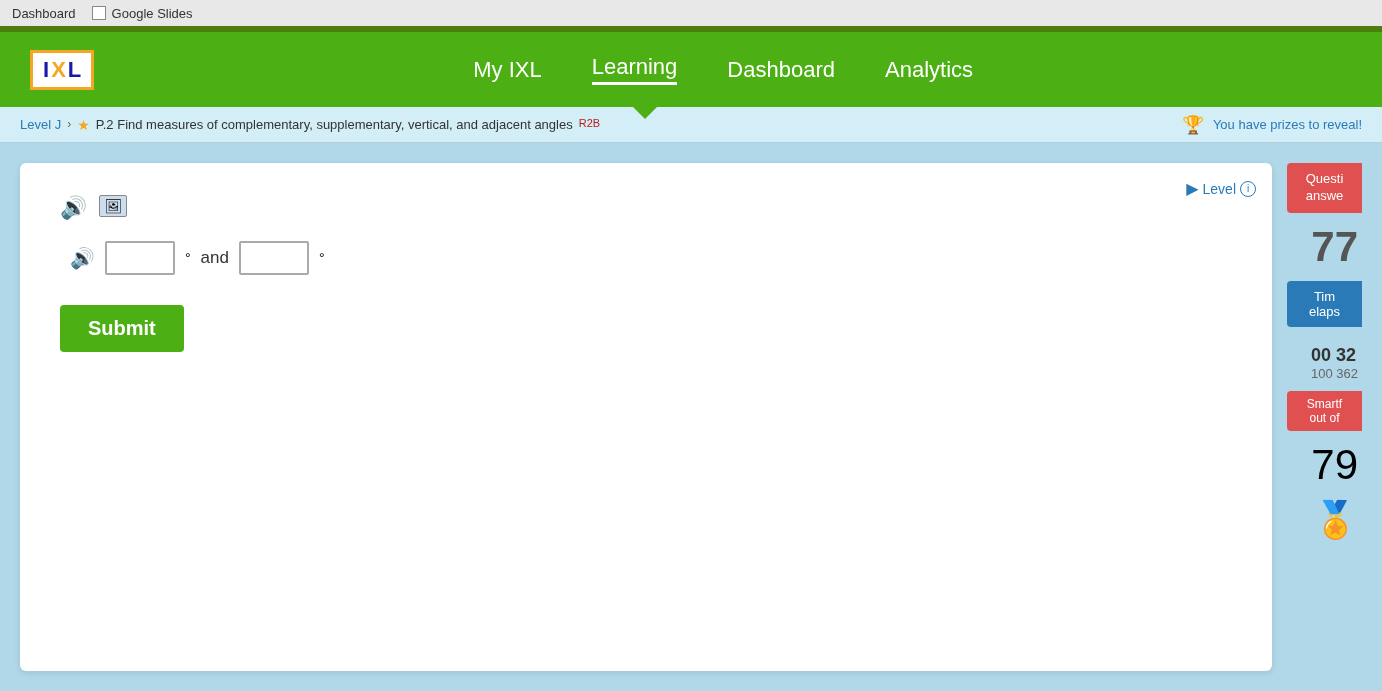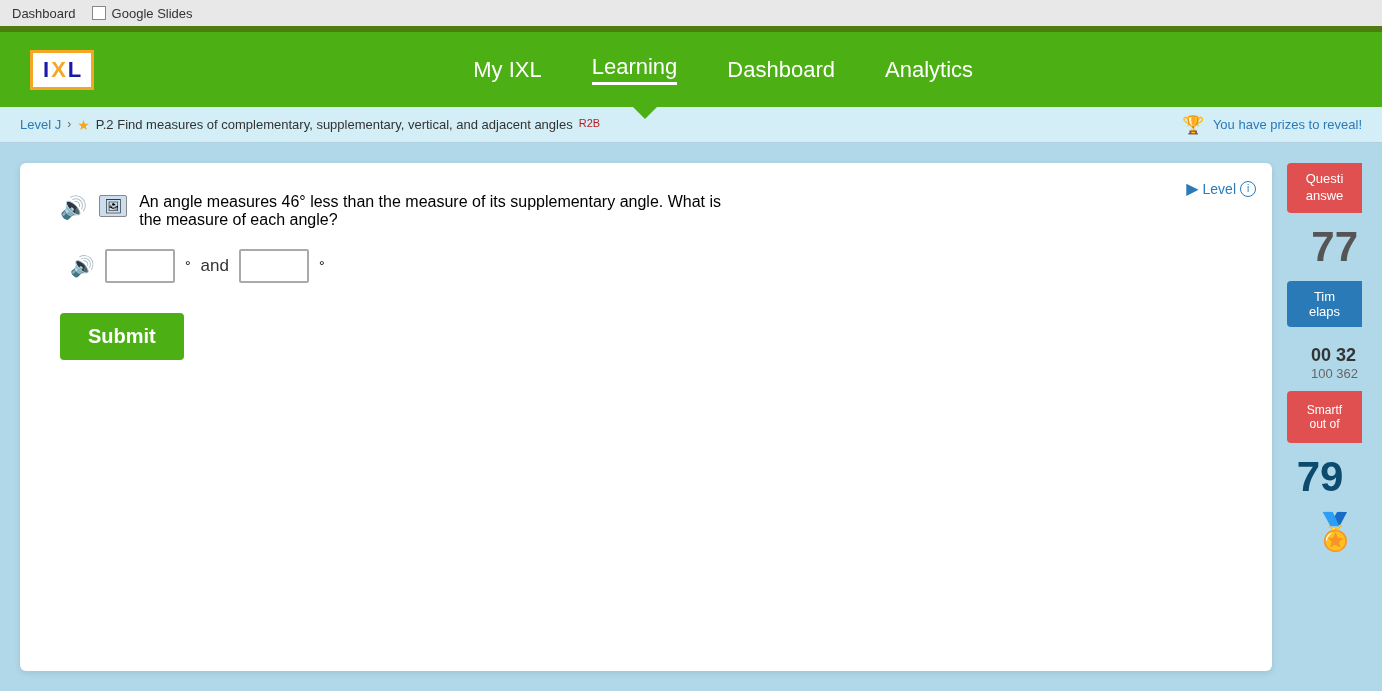--- a/index.html
+++ b/index.html
@@ -291,31 +291,31 @@
     }
     .timer-sub {
       font-size: 13px;
       color: #666;
     }
 
     .smartscore-box {
       background: #e05050;
       color: white;
       border-radius: 4px 0 0 4px;
-      padding: 12px 10px;
+      padding: 6px 10px;
       font-size: 12px;
       width: 75px;
       text-align: center;
     }
 
     .score-large-2 {
       font-size: 42px;
-      color: #0c4a6e;
-      font-weight: bold;
-      text-align: center;
+      color: #000000;
+      font-weight: normal;
+      text-align: right;
       width: 100%;
       padding-right: 4px;
     }
 
     .medal-icon {
       font-size: 36px;
       text-align: right;
       padding-right: 4px;
     }
   </style>
@@ -366,24 +366,20 @@
   <div class="question-panel">
     <div class="video-link">
       <span class="video-icon">▶</span>
       <span>Level</span>
       <span style="font-size:14px; border:1px solid #2a7ab8; border-radius:50%; width:16px; height:16px; display:inline-flex; align-items:center; justify-content:center; font-size:10px;">i</span>
     </div>
 
     <div class="question-header">
       <span class="speaker-icon">🔊</span>
       <span class="image-icon" style="background:#cde; border:1px solid #888; padding:2px 4px; font-size:14px; border-radius:2px;">🖼</span>
-      <div>
-        <span>An angle measures 46° less than the measure of its supplementary angle. What is</span><br>
-        <span>the measure of each angle?</span>
-      </div>
     </div>
 
     <div class="answer-row">
       <span class="answer-speaker">🔊</span>
       <input class="answer-input" type="text" placeholder="" style="">
       <span class="degree-sup">°</span>
       <span class="answer-label">and</span>
       <input class="answer-input" type="text" placeholder="" style="">
       <span class="degree-sup">°</span>
     </div>

